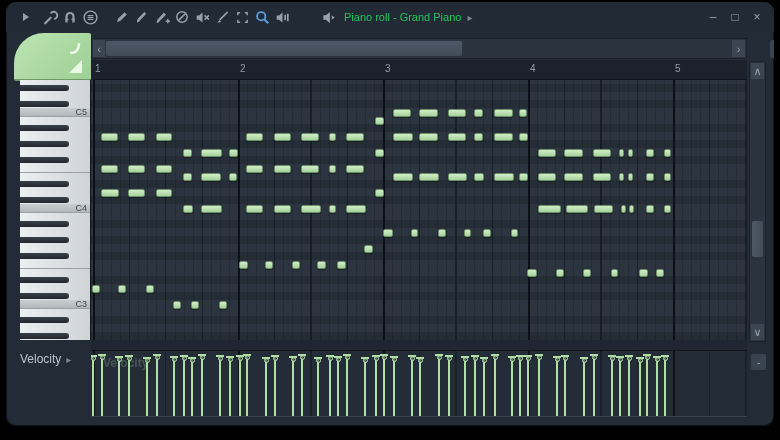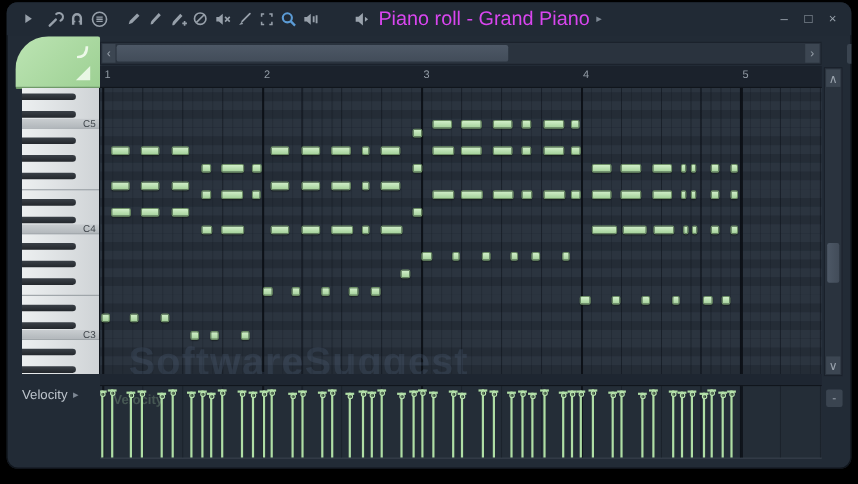--- a/index.html
+++ b/index.html
@@ -5,21 +5,21 @@
   html,body{margin:0;padding:0;background:#000;width:780px;height:440px;overflow:hidden;
     font-family:"Liberation Sans","DejaVu Sans",sans-serif;-webkit-font-smoothing:antialiased;}
   #stage{position:absolute;left:0;top:0;width:780px;height:440px;background:#000;}
   #win{position:absolute;left:6px;top:2px;width:768px;height:424px;background:#222b36;
     border-radius:10px;overflow:hidden;box-shadow:0 0 0 1px #10151c inset;}
   
   #toolbar{position:absolute;left:0;top:0;width:768px;height:30px;background:#212a35;display:flex;align-items:center;}
   .tbicon{width:20px;height:20px;display:flex;align-items:center;justify-content:center;color:#97a0aa;flex:0 0 auto;}
   .tbicon svg{display:block}
   #title-group{position:absolute;left:312px;top:0;height:30px;display:flex;align-items:center;gap:6px;}
-  #win-title{color:#d946ef;font-size:18px;}
+  #win-title{color:#22c55e;font-size:11px;}
   .caret{color:#7d8793;font-size:10px;}
   #win-buttons{position:absolute;right:8px;top:0;height:30px;display:flex;align-items:center;gap:4px;}
   .winbtn{width:18px;height:18px;color:#9aa3ad;font-size:12px;display:flex;align-items:center;justify-content:center;}
   
   #corner{position:absolute;left:8px;top:31px;width:77px;height:46px;background:linear-gradient(135deg,#bce4b3,#9dd093);
     border-radius:30px 2px 2px 2px;border-bottom:2px solid #6f9a68;}
   #corner .slide-glyph{position:absolute;right:10px;top:7px;}
   #corner .tri{position:absolute;right:9px;bottom:6px;width:0;height:0;border-left:13px solid transparent;border-bottom:13px solid #e9f7e5;}
   
   #hscroll{position:absolute;left:85px;top:36px;width:656px;height:21px;background:#2a333e;border:1px solid #1a212b;box-sizing:border-box;}
@@ -266,21 +266,20 @@
           <div class="row black" style="top: 196px;"></div>
           <div class="row white" style="top: 204px;"></div>
           <div class="row black" style="top: 212px;"></div>
           <div class="row white cline" style="top: 220px;"></div>
           <div class="row white" style="top: 228px;"></div>
           <div class="row black" style="top: 236px;"></div>
           <div class="row white" style="top: 244px;"></div>
           <div class="row black" style="top: 252px;"></div>
         </div>
       <div id="vlines"></div>
-      <div id="wm-main">SoftwareSuggest</div>
       <div id="wm-suffix">.com</div>
       <div id="notes-layer">
           <div class="note" style="left: 10px; top: 53px; width: 15px;"></div>
           <div class="note" style="left: 37px; top: 53px; width: 15px;"></div>
           <div class="note" style="left: 65px; top: 53px; width: 14px;"></div>
           <div class="note" style="left: 10px; top: 85px; width: 15px;"></div>
           <div class="note" style="left: 37px; top: 85px; width: 15px;"></div>
           <div class="note" style="left: 65px; top: 85px; width: 14px;"></div>
           <div class="note" style="left: 10px; top: 109px; width: 16px;"></div>
           <div class="note" style="left: 37px; top: 109px; width: 15px;"></div>

